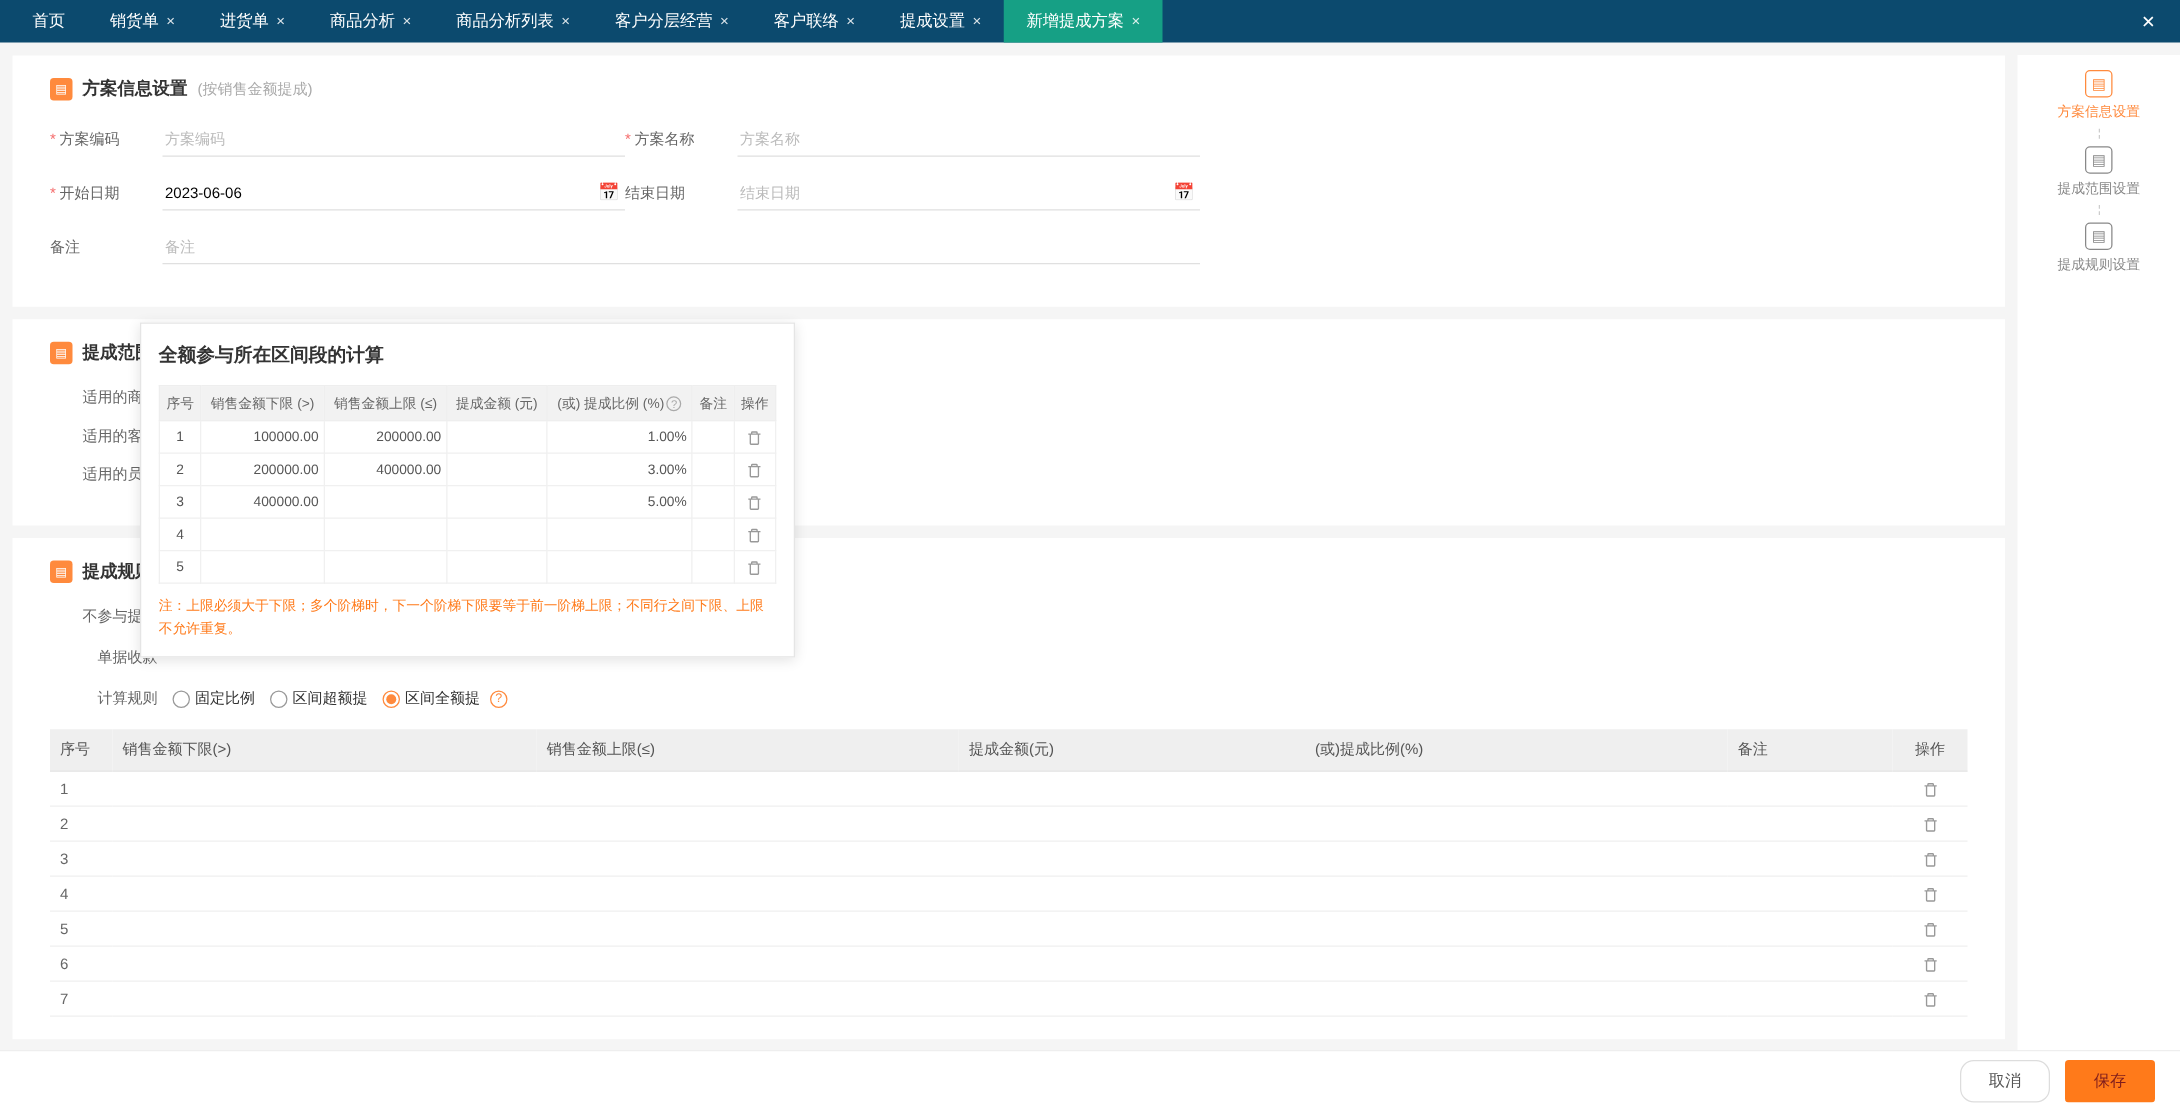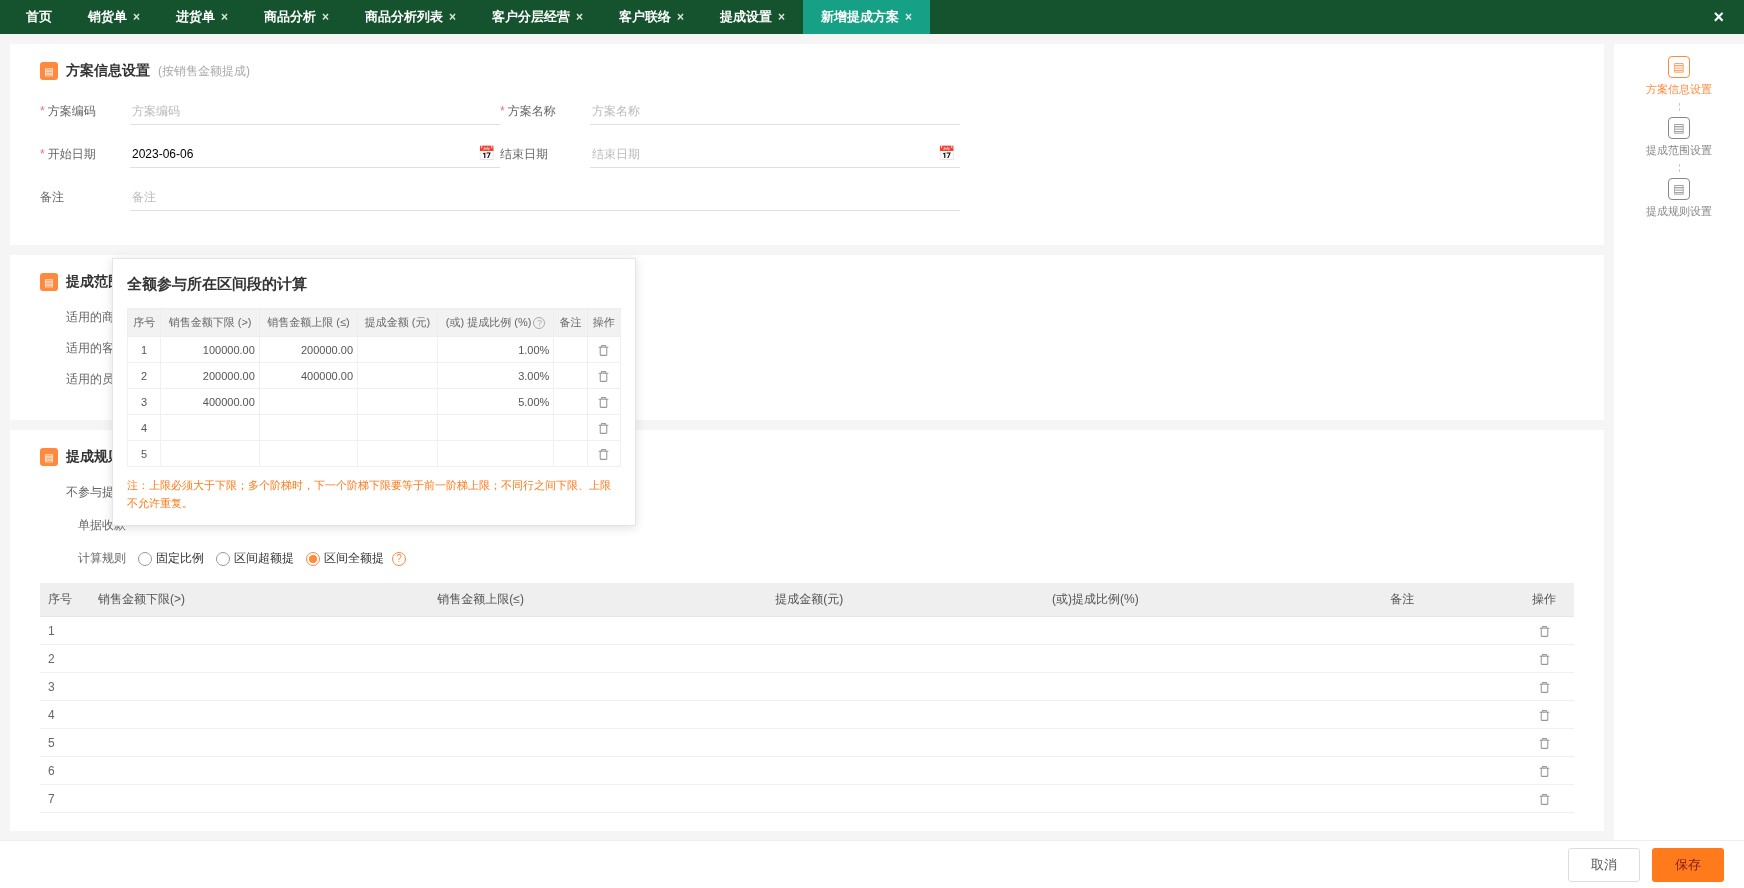--- a/index.html
+++ b/index.html
@@ -1,19 +1,19 @@
 <!DOCTYPE html>
 <html><head>
 <meta charset="utf-8">
 <style>
 * { box-sizing: border-box; margin: 0; padding: 0; }
 body { font-family: "Microsoft YaHei", Arial, sans-serif; font-size: 12px; color: #333; background: #f5f5f5; position: relative; width: 1744px; height: 888px; overflow: hidden; }
 
 
-.tab-bar { background: #14532d; height: 34px; display: flex; align-items: center; padding: 0 8px; font-weight: bold; }
+.tab-bar { background: #0c4a6e; height: 34px; display: flex; align-items: center; padding: 0 8px; }
 .tab { color: #fff; padding: 0 18px; height: 34px; line-height: 34px; font-size: 13px; display: flex; align-items: center; gap: 6px; cursor: pointer; }
 .tab.active { background: #16a085; }
 .tab .close { font-size: 12px; opacity: 0.85; }
 .tab-bar .global-close { margin-left: auto; color: #fff; font-size: 18px; padding: 0 12px; cursor: pointer; }
 
 
 .main-wrap { display: flex; height: calc(100% - 34px - 48px); }
 .content { flex: 1; padding: 10px 10px 0 10px; overflow: auto; }
 .anchor-nav { width: 130px; background: #fff; margin-top: 10px; padding-top: 12px; display: flex; flex-direction: column; align-items: center; gap: 6px; }
 .anchor-item { display: flex; flex-direction: column; align-items: center; font-size: 11px; color: #888; cursor: pointer; }
@@ -57,21 +57,21 @@
 .main-table { width: 100%; border-collapse: collapse; }
 .main-table th { background: #efefef; font-weight: 400; color: #555; padding: 8px; text-align: left; border-bottom: 1px solid #e6e6e6; font-size: 12px; }
 .main-table td { padding: 6px 8px; border-bottom: 1px solid #f0f0f0; color: #666; height: 26px; }
 .main-table .op-col { text-align: center; width: 60px; }
 .trash { color: #999; cursor: pointer; font-size: 13px; }
 .trash svg { width: 13px; height: 13px; vertical-align: middle; }
 
 
 .footer { position: absolute; bottom: 0; left: 0; right: 0; height: 48px; background: #fff; border-top: 1px solid #eee; display: flex; justify-content: flex-end; align-items: center; padding-right: 20px; gap: 12px; }
 .btn { padding: 7px 22px; border-radius: 3px; font-size: 13px; cursor: pointer; border: 1px solid transparent; }
-.btn-default { background: #fff; border-color: #ddd; color: #555; }
+.btn-default { background: #fff; border-color: #ddd; color: #555; border-radius: 11px; }
 .btn-primary { background: #ff7a1a; color: #7f1d1d; }
 
 
 .tooltip-pop { position: absolute; top: 258px; left: 112px; width: 524px; background: #fff; border: 1px solid #e5e5e5; box-shadow: 0 2px 10px rgba(0,0,0,0.12); padding: 16px 14px 12px 14px; z-index: 50; }
 .tooltip-pop h4 { font-size: 15px; font-weight: 600; margin-bottom: 14px; }
 .example-row { display: flex; gap: 8px; margin-bottom: 10px; line-height: 1.7; }
 .example-badge { background: #d9f2ea; color: #1abc9c; padding: 2px 6px; border-radius: 2px; font-size: 11px; flex-shrink: 0; }
 .example-text { font-size: 12px; color: #555; }
 .pop-table { width: 100%; border-collapse: collapse; margin-bottom: 10px; }
 .pop-table th { background: #f2f2f2; font-weight: 400; color: #666; padding: 6px 4px; font-size: 11px; text-align: center; border: 1px solid #eee; }

